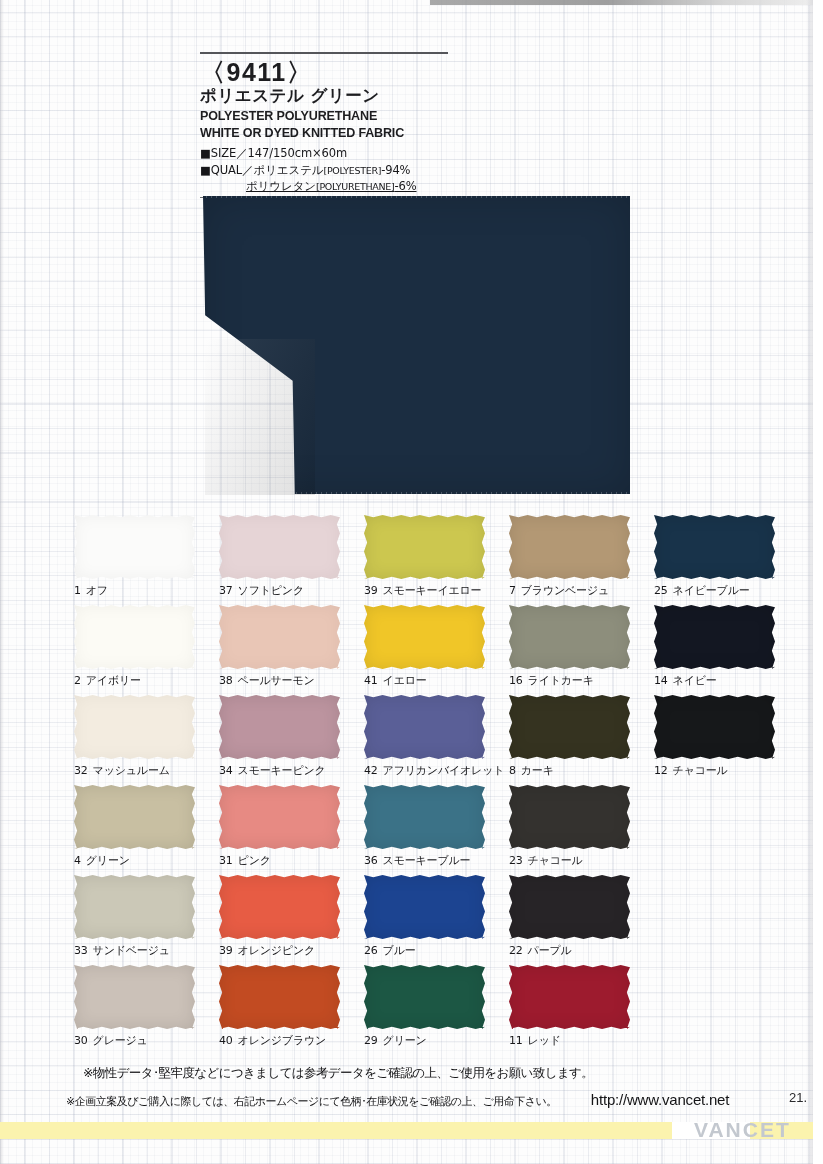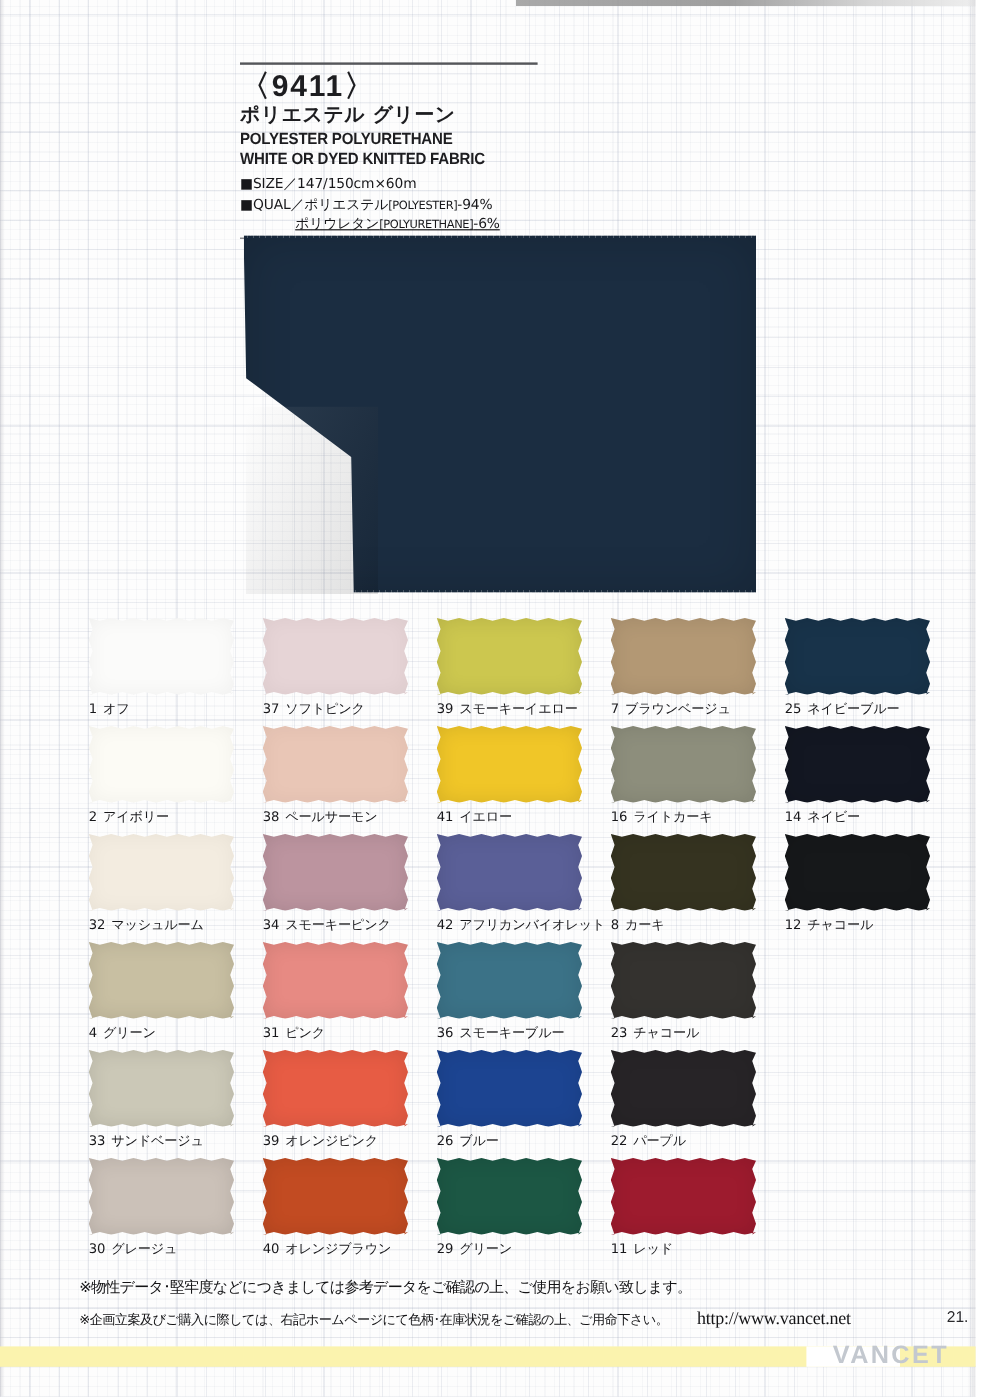--- a/index.html
+++ b/index.html
@@ -192,39 +192,40 @@
     left: 66px;
     top: 1065px;
     width: 700px;
   }
   .foot-line1 {
     font-family: "DejaVu Sans", "Liberation Sans", sans-serif;
     font-size: 12.5px;
     color: #141416;
     letter-spacing: -0.6px;
     white-space: nowrap;
+    margin-left: 17px;
   }
   .foot-line2row {
     display: flex;
     align-items: baseline;
     margin-top: 9px;
     text-align: right;
   }
   .foot-line2 {
     font-family: "DejaVu Sans", "Liberation Sans", sans-serif;
     font-size: 11px;
     color: #141416;
     letter-spacing: -0.5px;
     white-space: nowrap;
   }
   .foot-url {
-    font-family: Liberation Serif, serif;
+    font-family: Liberation Sans, sans-serif;
     font-size: 15px;
     color: #141416;
-    margin-left: 24px;
+    margin-left: 34px;
     letter-spacing: -0.2px;
     white-space: nowrap;
   }
   .page-no {
     position: absolute;
     right: 6px;
     top: 1090px;
     font-family: "Liberation Sans", "DejaVu Sans", sans-serif;
     font-size: 13px;
     color: #2a2a2d;

